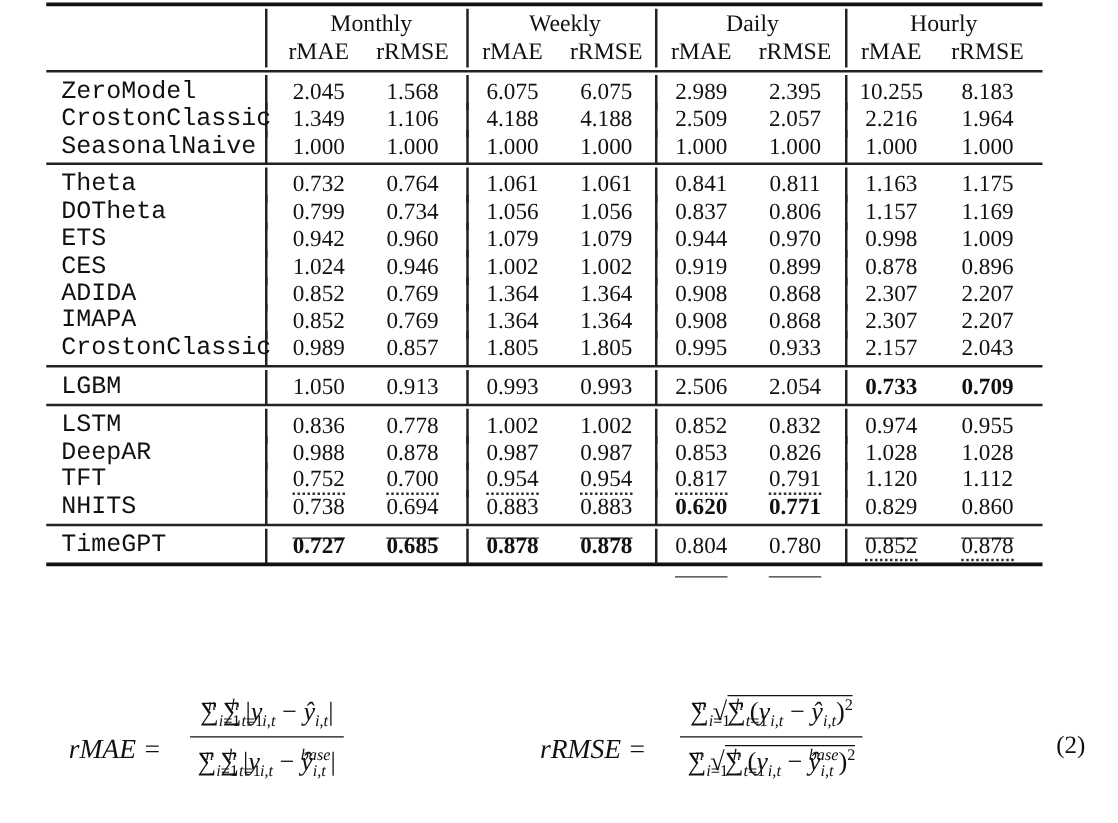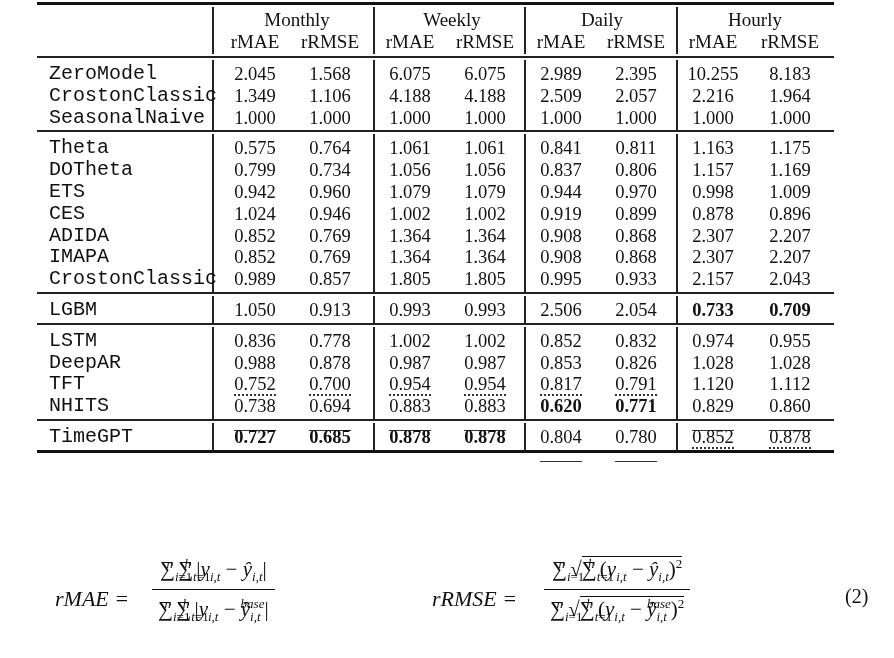--- a/index.html
+++ b/index.html
@@ -104,21 +104,21 @@
         </div>
       </div>
       <div class="rule-mid"></div>
       <div class="block">
         <div class="row">
           <div class="vline" style="left: 175px; top: -3px; bottom: -3px;"></div>
           <div class="vline" style="left: 336px; top: -3px; bottom: -3px;"></div>
           <div class="vline" style="left: 487px; top: -3px; bottom: -3px;"></div>
           <div class="vline" style="left: 639px; top: -3px; bottom: -3px;"></div>
           <div class="name">Theta</div>
-          <div class="val" style="left: 218px;"><span>0.575</span></div>
+          <div class="val" style="left: 218px;"><span>0.732</span></div>
           <div class="val" style="left: 293px;"><span>0.764</span></div>
           <div class="val" style="left: 373px;"><span>1.061</span></div>
           <div class="val" style="left: 448px;"><span>1.061</span></div>
           <div class="val" style="left: 524px;"><span>0.841</span></div>
           <div class="val" style="left: 599px;"><span>0.811</span></div>
           <div class="val" style="left: 676px;"><span>1.163</span></div>
           <div class="val" style="left: 753px;"><span>1.175</span></div>
         </div>
         <div class="row">
           <div class="vline" style="left: 175px; top: -3px; bottom: -3px;"></div>

